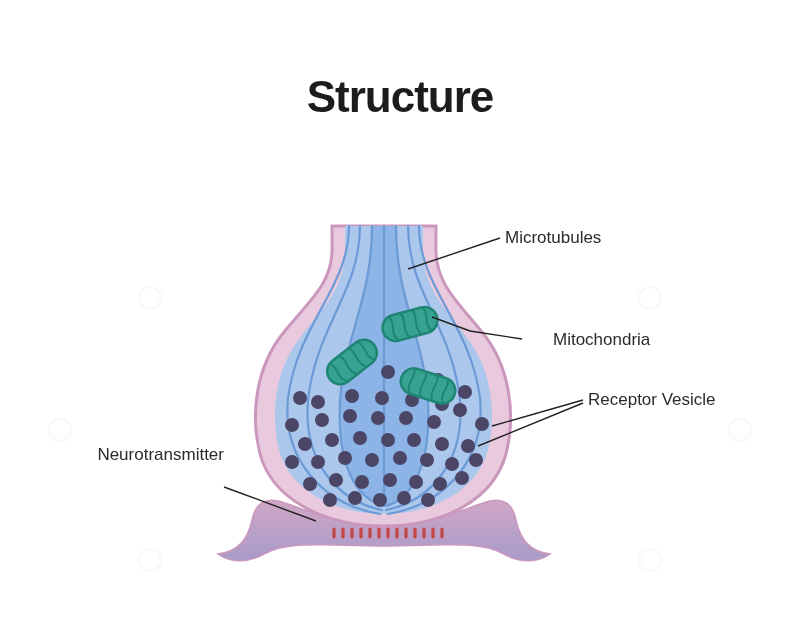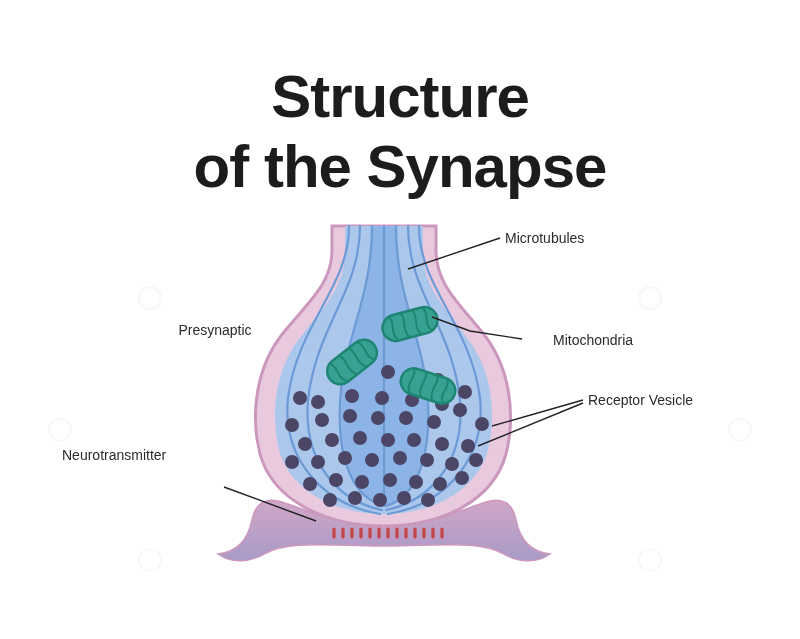--- a/index.html
+++ b/index.html
@@ -1,36 +1,35 @@
 <!DOCTYPE html>
 <html style="--title-text: #1c1c1c; --label-text: #2b2b2b; --leader-line: #222222; --membrane-pink: #cb97bd; --membrane-pink-light: #e8c9dd; --terminal-blue: #abc8ec; --terminal-blue-dark: #8db4e6; --microtubule-line: #6b9ad6; --vesicle: #4b4566; --mitochondria-fill: #37a291; --mitochondria-stroke: #1f8573; --postsynaptic-top: #d0a6c6; --postsynaptic-bottom: #a79bc8; --receptor-red: #c44545;"><head>
 <meta charset="utf-8">
 <style>
   html,body{margin:0;padding:0;background:#ffffff;}
   .page{position:relative;width:800px;height:639px;background:#ffffff;overflow:hidden;
         font-family:"Liberation Sans",sans-serif;}
   .title{position:absolute;top:62px;left:0;width:800px;text-align:center;
-         font-weight:bold;font-size:60px;line-height:70px;color:var(--title-text,#1c1c1c);
+         font-weight:bold;font-size:44px;line-height:70px;color:var(--title-text,#1c1c1c);
          letter-spacing:-1px;}
   .diagram-svg{position:absolute;top:0;left:0;width:800px;height:639px;}
-  .lbl{position:absolute;font-size:14px;line-height:28px;color:var(--label-text,#2b2b2b);}
+  .lbl{position:absolute;font-size:17px;line-height:28px;color:var(--label-text,#2b2b2b);}
   .lbl-microtubules{left:505px;top:224px;}
   .lbl-mitochondria{left:526px;top:326px;margin-left:27px;}
   .lbl-vesicle{left:588px;top:386px;}
   .lbl-presynaptic{left:140px;top:316px;width:150px;text-align:center;}
-  .lbl-receptor{left:62px;top:441px;width:162px;text-align:left;}
+  .lbl-receptor{left:62px;top:441px;width:162px;text-align:right;}
 </style>
 </head>
 <body>
 
 <div class="page">
 
   <div class="title">
     <div>Structure</div>
-    <div>of the Synapse</div>
   </div>
 
   <svg class="diagram-svg" viewBox="0 0 800 639" xmlns="http://www.w3.org/2000/svg">
 
     <defs>
       <linearGradient id="ribbonGrad" x1="0" y1="0" x2="0" y2="1">
         <stop offset="0" style="stop-color:var(--postsynaptic-top)"></stop>
         <stop offset="1" style="stop-color:var(--postsynaptic-bottom)"></stop>
       </linearGradient>
       <g id="mito">
@@ -142,20 +141,19 @@
     </g>
   </svg>
 
   <div class="lbl lbl-microtubules">Microtubules</div>
 
   <div class="lbl lbl-mitochondria">Mitochondria</div>
 
   <div class="lbl lbl-vesicle">Receptor Vesicle</div>
 
   <div class="lbl lbl-presynaptic">
-    <div>Presynaptic</div>
   </div>
 
   <div class="lbl lbl-receptor">
     <div>Neurotransmitter</div>
   </div>
 
 </div>
 
 </body></html>

